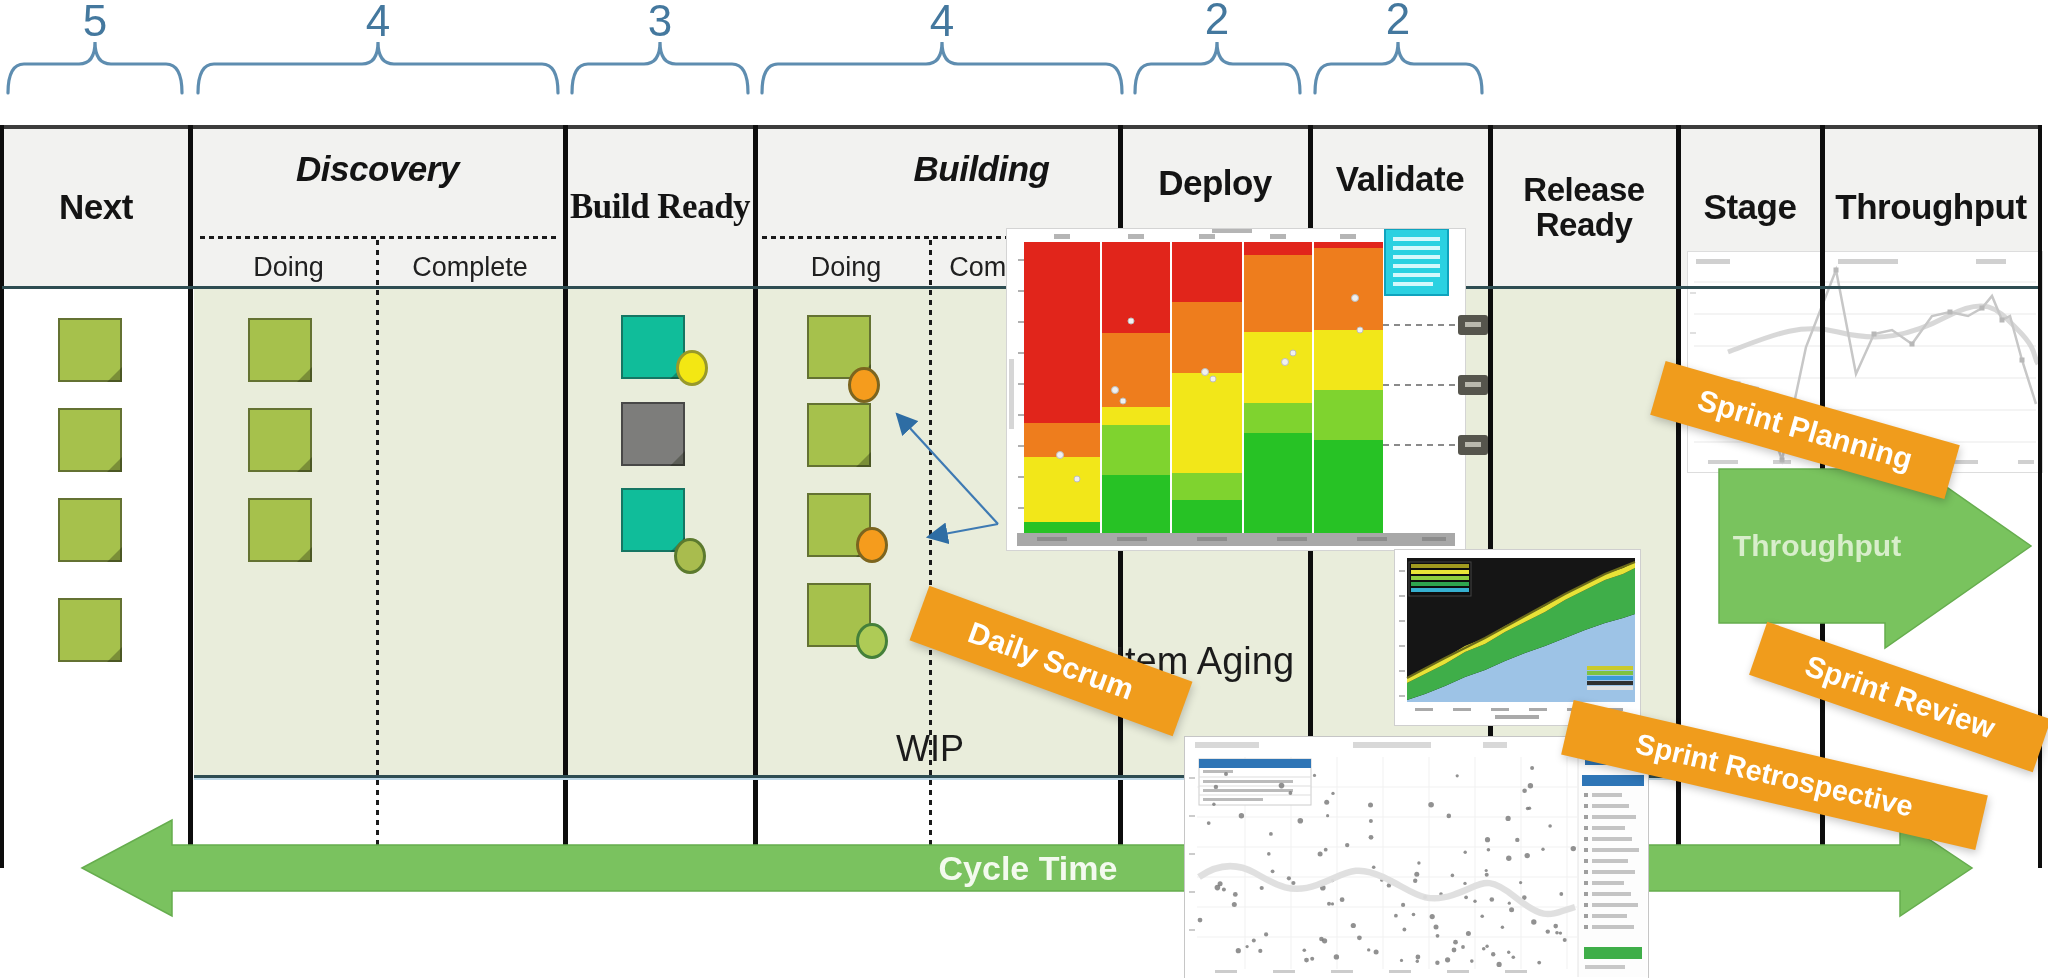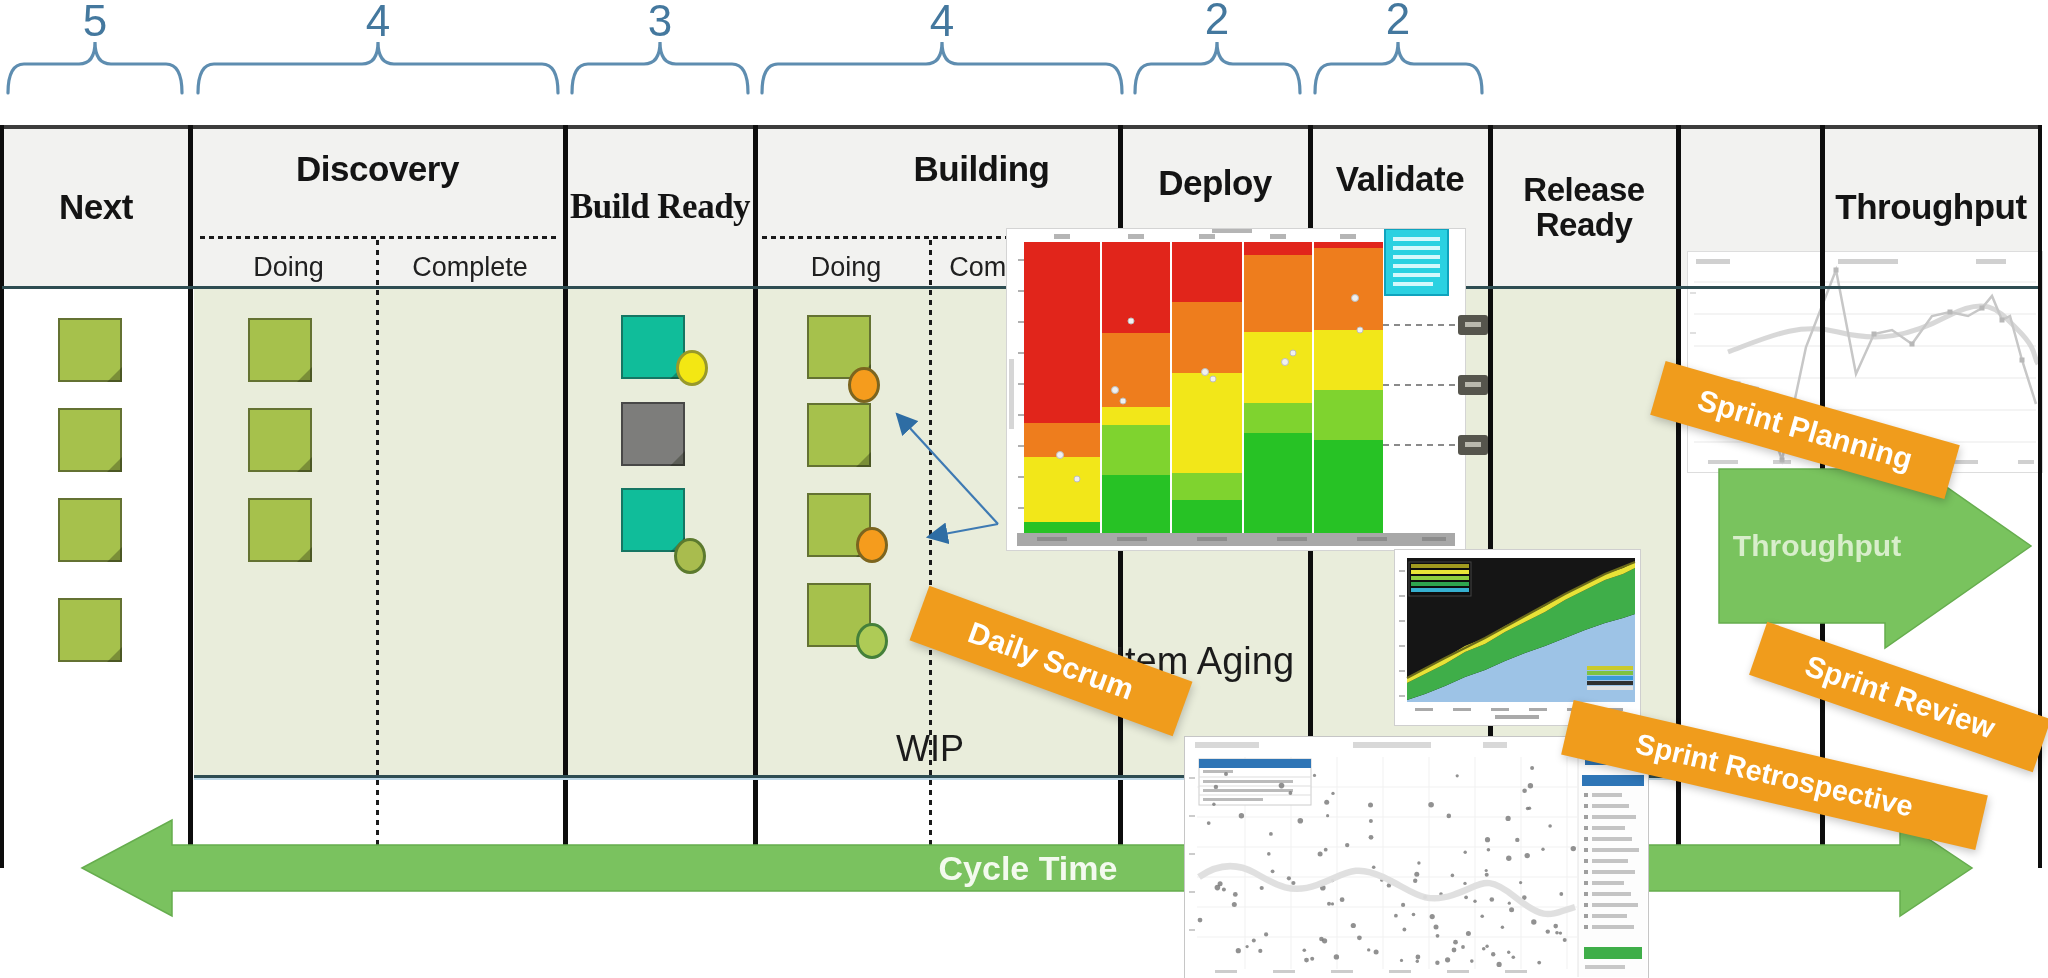--- a/index.html
+++ b/index.html
@@ -7,21 +7,21 @@
        font-family:"Liberation Sans","DejaVu Sans",sans-serif;}
   #stage{position:absolute;left:0;top:0;width:2048px;height:978px;}
 
   .abs{position:absolute;}
 
   
   .header-bg{left:4px;top:129px;width:2034px;height:157px;background:#f2f2f0;}
   .col-title{position:absolute;top:129px;height:157px;display:flex;align-items:center;
              justify-content:center;text-align:center;font-weight:700;font-size:35px;
              color:#141414;line-height:1.05;letter-spacing:-.5px;}
-  .col-title.withlanes{align-items:flex-start;padding-top:22px;box-sizing:border-box;}
+  .col-title.withlanes{align-items:flex-start;padding-top:22px;box-sizing:border-box;font-style:italic;}
   .lane-label{position:absolute;top:248px;height:38px;display:flex;align-items:center;
               justify-content:center;font-size:27px;color:#202020;}
 
   
   .vline{position:absolute;top:125px;height:720px;width:5px;background:#0d0d0d;}
   .topline{left:0;top:125px;width:2042px;height:4px;background:#3c3c3c;}
   .lborder{left:0;top:125px;width:4px;height:743px;background:#0d0d0d;}
   .rborder{left:2038px;top:125px;width:4px;height:743px;background:#0d0d0d;}
   .hdr-bottom{left:2px;top:286px;width:2036px;height:3px;background:#2e4d52;}
   .work-bottom{left:194px;top:775px;width:1482px;height:3px;background:#2e4d52;}
@@ -109,20 +109,23 @@
       <span>Building</span>
     </div>
   <div class="col-title" style="left:1122px;width:186px;align-items:flex-start;padding-top:36px;box-sizing:border-box;">
       <span>Deploy</span>
     </div>
   <div class="col-title" style="left:1312px;width:176px;align-items:flex-start;padding-top:32px;box-sizing:border-box;">
       <span>Validate</span>
     </div>
   <div class="col-title" style="left:1492px;width:184px;font-size:33px;">
       <span>Release Ready</span>
+    </div>
+  <div class="col-title" style="left:1680px;width:140px;">
+      <span>Stage</span>
     </div>
   <div class="col-title" style="left:1824px;width:214px;">
       <span>Throughput</span>
     </div>
 
   <div class="doth" style="left:200px;width:360px;"></div>
   <div class="doth" style="left:762px;width:356px;"></div>
   <div class="lane-label" style="left:200px;width:177px;">
       <span>Doing</span>
     </div>

